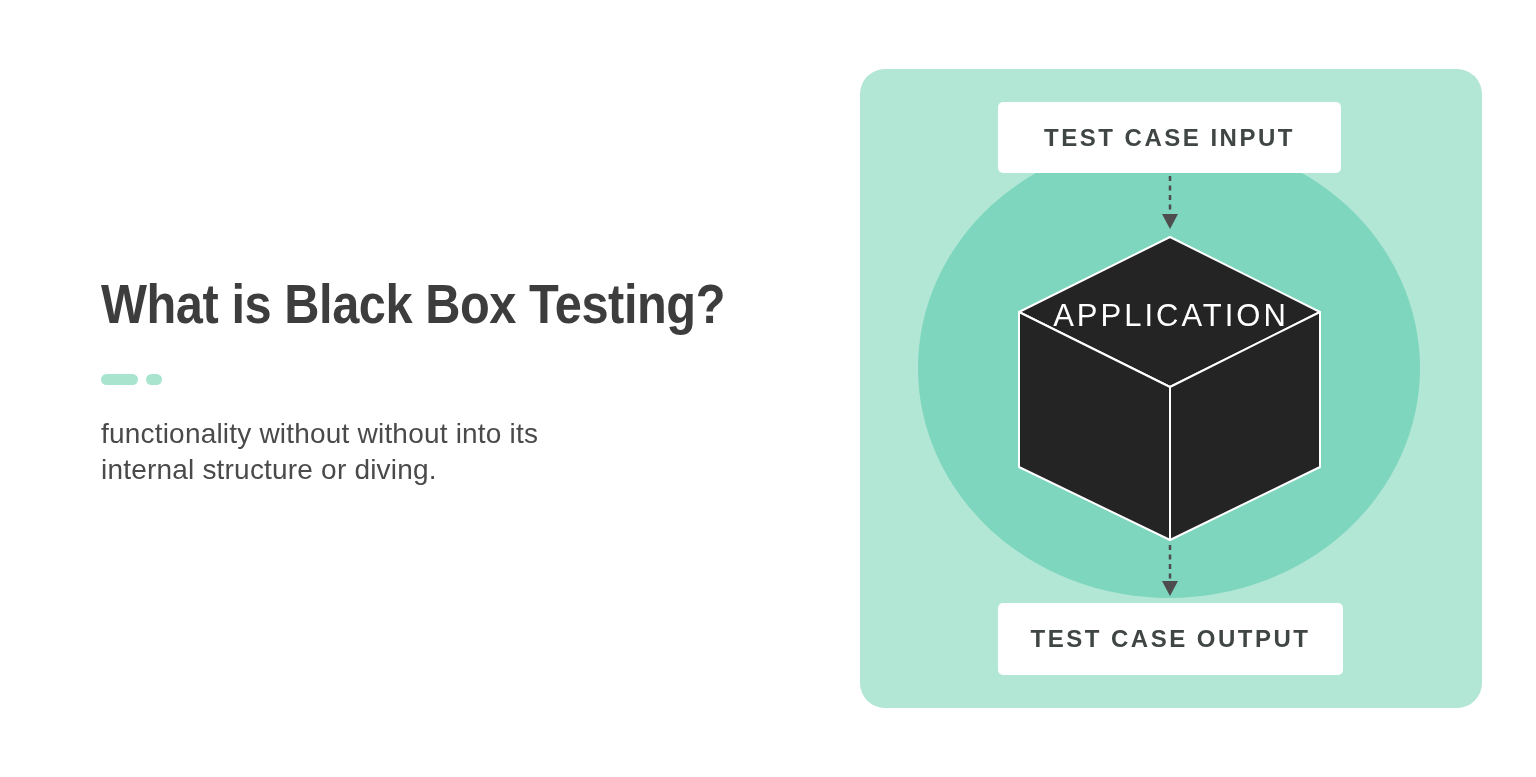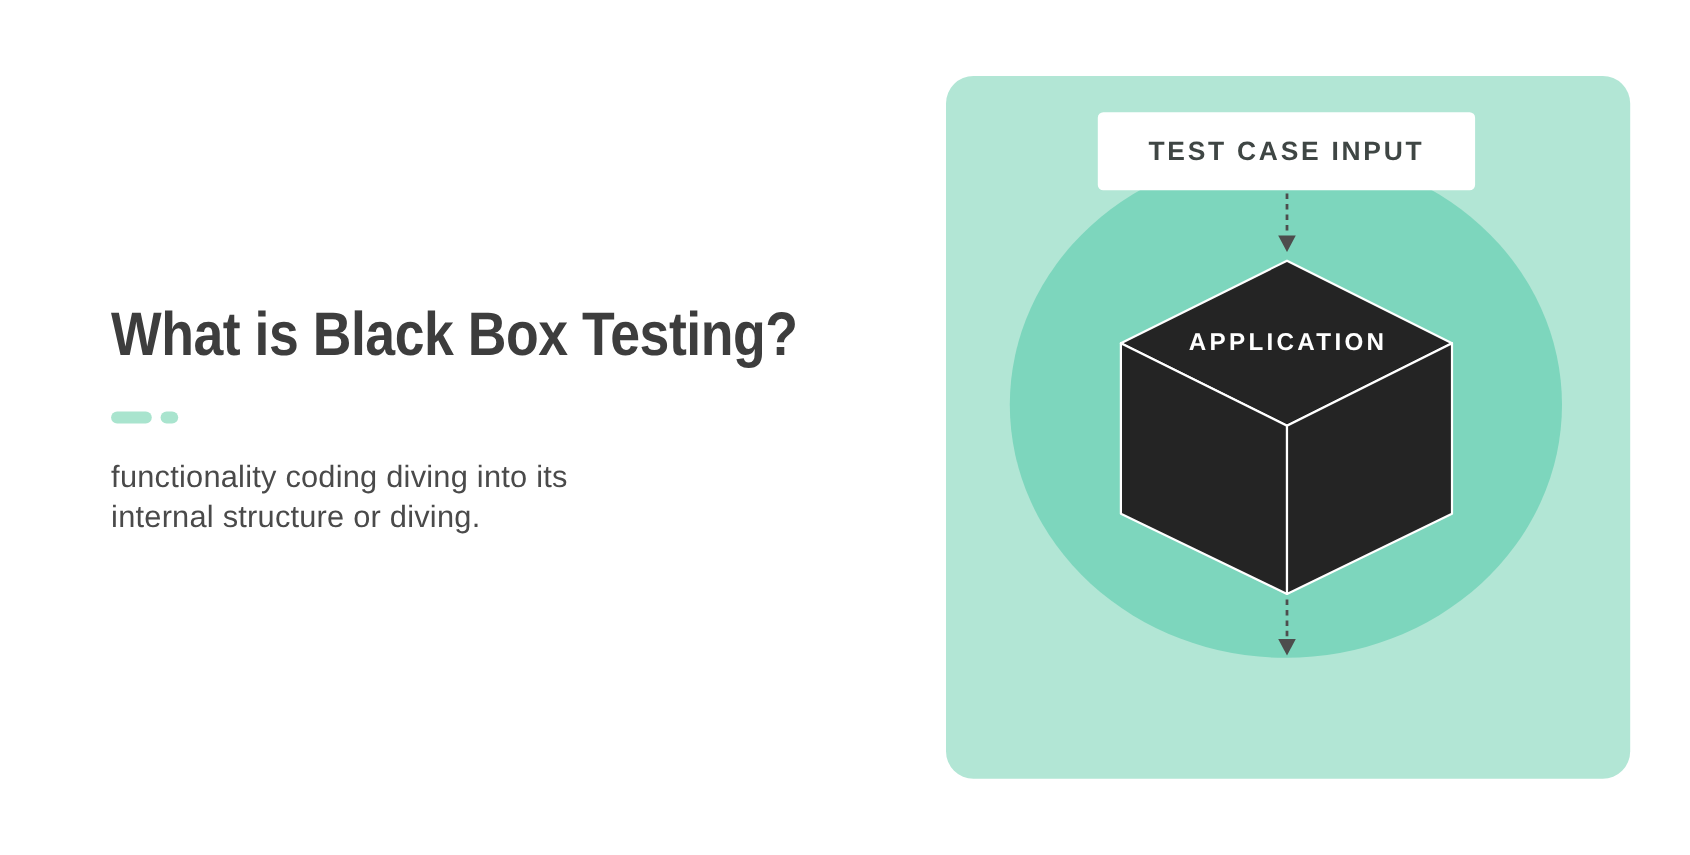--- a/index.html
+++ b/index.html
@@ -111,41 +111,41 @@
   }
   .input-box{left:138px;top:33px;width:343px;height:71px;}
   .output-box{left:138px;top:534px;width:345px;height:72px;}
 
   .cube-label{
     position:absolute;
     left:0;
     right:0;
     top:229px;
     text-align:center;
-    font-size:22px;
-    font-weight:700;
+    font-size:31px;
+    font-weight:400;
     letter-spacing:3px;
     color:var(--application-text);
   }
 </style>
 </head>
 <body>
 
 <div class="page">
 
   <div class="text-section">
     <h1 class="page-title">What is Black Box Testing?</h1>
 
     <div class="accent-divider">
       <span class="dash dash-long"></span>
       <span class="dash dash-short"></span>
     </div>
 
     <p class="description">
-      <span class="line">functionality coding diving into its</span>
+      <span class="line">functionality without without into its</span>
       <span class="line">internal structure or diving.</span>
     </p>
   </div>
 
   <div class="diagram-panel">
 
     <svg class="diagram-svg" width="622" height="639" viewBox="0 0 622 639">
 
       <ellipse class="circle-bg" cx="309" cy="299" rx="251" ry="230"></ellipse>
 
@@ -165,15 +165,18 @@
         <path class="cube-face" d="M460,243 L310,318 L310,471 L460,398 Z"></path>
       </g>
     </svg>
 
     <div class="label-box input-box">
       <span>TEST CASE INPUT</span>
     </div>
 
     <div class="cube-label">APPLICATION</div>
 
+    <div class="label-box output-box">
+      <span>TEST CASE OUTPUT</span>
+    </div>
 
   </div>
 </div>
 
 </body></html>

